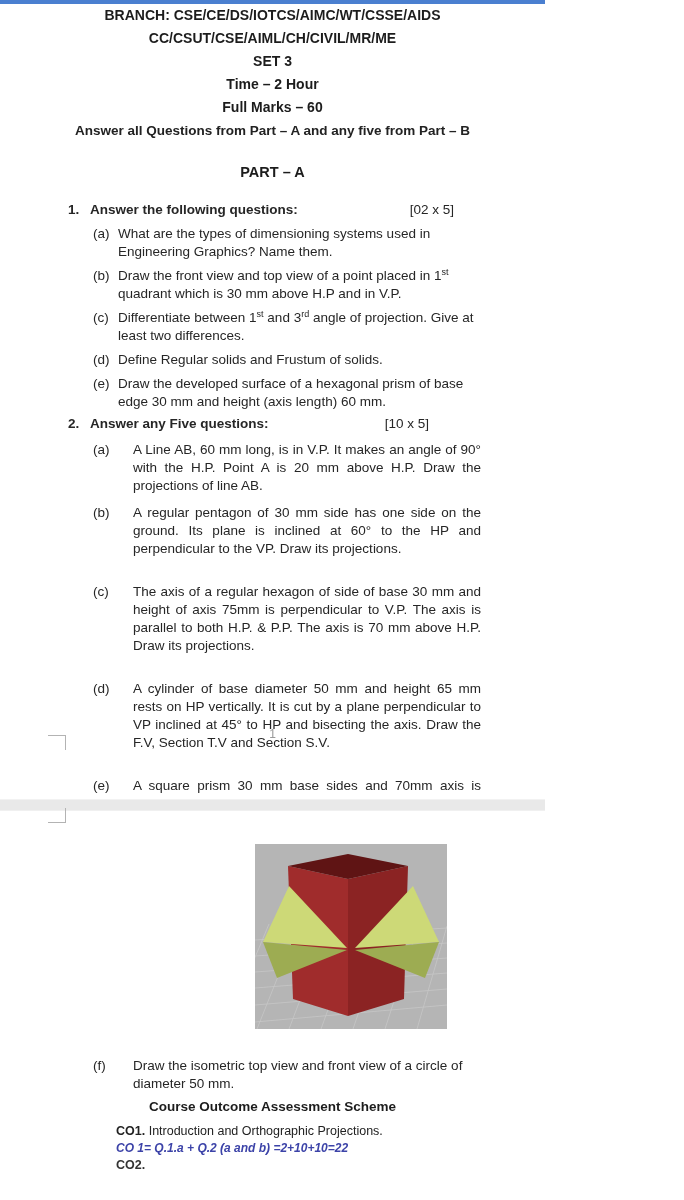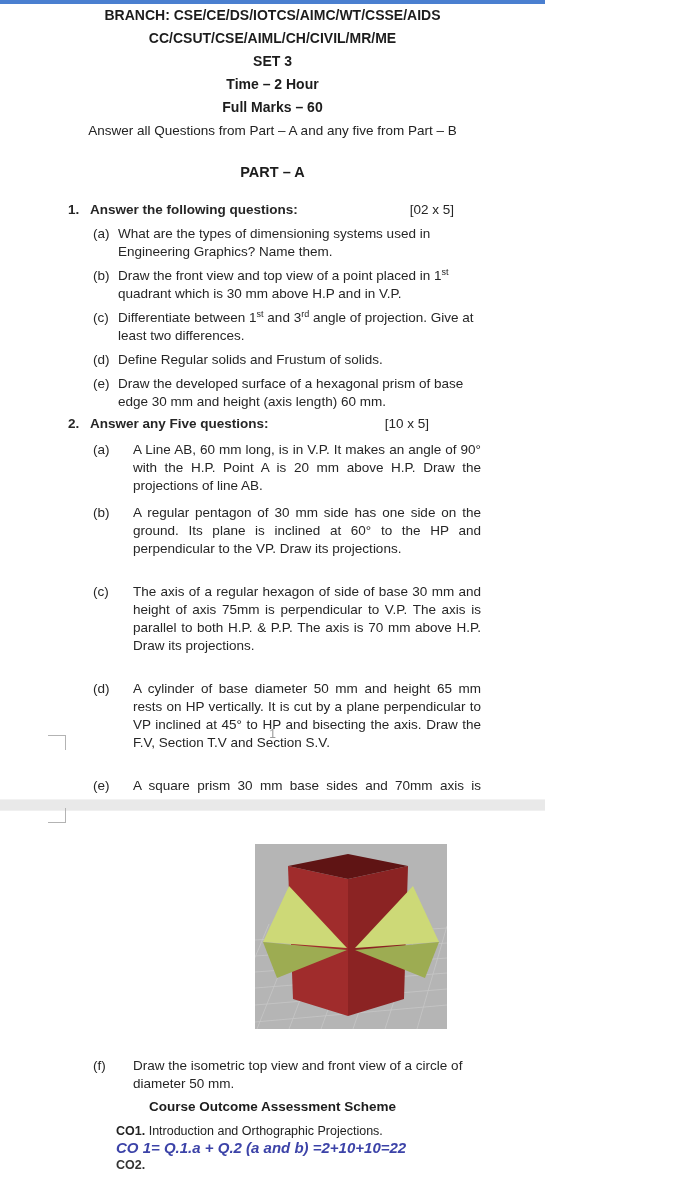--- a/index.html
+++ b/index.html
@@ -5,21 +5,21 @@
   html,body{margin:0;padding:0;background:#fff;}
   .canvas{
     position:relative;width:545px;height:1200px;overflow:hidden;background:#fff;
     font-family:"Liberation Sans",sans-serif;color:#262626;
   }
   .topbar{position:absolute;top:0;left:0;width:684px;height:4px;background:var(--c-topbar,#4a7fd0);}
   
   .p1{position:absolute;top:0;left:0;right:0;padding:0 64px;}
   .hdr{text-align:center;padding-top:4px;}
   .hline{font-size:14px;font-weight:700;line-height:23px;color:#1c1c1c;}
-  .hinstr{font-size:13.5px;font-weight:400;line-height:18px;color:#222;}
+  .hinstr{font-size:13.5px;font-weight:700;line-height:18px;color:#222;}
   .hinstr-wrap{margin-top:3px;}
   .part-title{text-align:center;font-size:14.5px;font-weight:700;color:#1c1c1c;}
   .pa-title{margin-top:24px;}
   .pa-title span{text-underline-offset:3px;}
   .pb-title{margin-top:8px;}
   .qrow{display:flex;align-items:baseline;font-size:13.5px;line-height:18px;margin-left:4px;}
   .q1row{margin-top:21px;}
   .q2row{margin-top:4px;}
   .qnum{font-weight:700;width:22px;flex:0 0 auto;}
   .qprompt{font-weight:700;flex:1 1 auto;}
@@ -56,21 +56,21 @@
   .fig-grid{stroke:var(--c-figgrid,#c6c6c6);stroke-width:0.8;}
   .fig-redl{fill:var(--c-figredl,#a02c2c);}
   .fig-redr{fill:var(--c-figredr,#8b2323);}
   .fig-redt{fill:var(--c-figredt,#5f1414);}
   .fig-grnl{fill:var(--c-figgrnl,#cdd977);}
   .fig-grnd{fill:var(--c-figgrnd,#9dac52);}
   .frow{margin-top:28px;}
   .scheme-title{text-align:center;font-weight:700;font-size:13.5px;line-height:18px;margin-top:5px;color:#1c1c1c;}
   .co-line{margin-left:52px;font-size:12.5px;line-height:16px;margin-top:7px;color:#222;}
   .co-bold{font-weight:700;}
-  .co-formula{margin-left:52px;font-size:15px;line-height:16px;margin-top:1px;
+  .co-formula{margin-left:52px;font-size:12px;line-height:16px;margin-top:1px;
     color:var(--c-coblue,#3c43a8);font-style:italic;font-weight:700;}
   .co-partial{margin-left:52px;font-size:12.5px;line-height:16px;margin-top:1px;color:#333;font-weight:700;}
 </style>
 </head>
 <body>
 
 <div class="canvas">
 
   <div class="topbar"></div>
 

